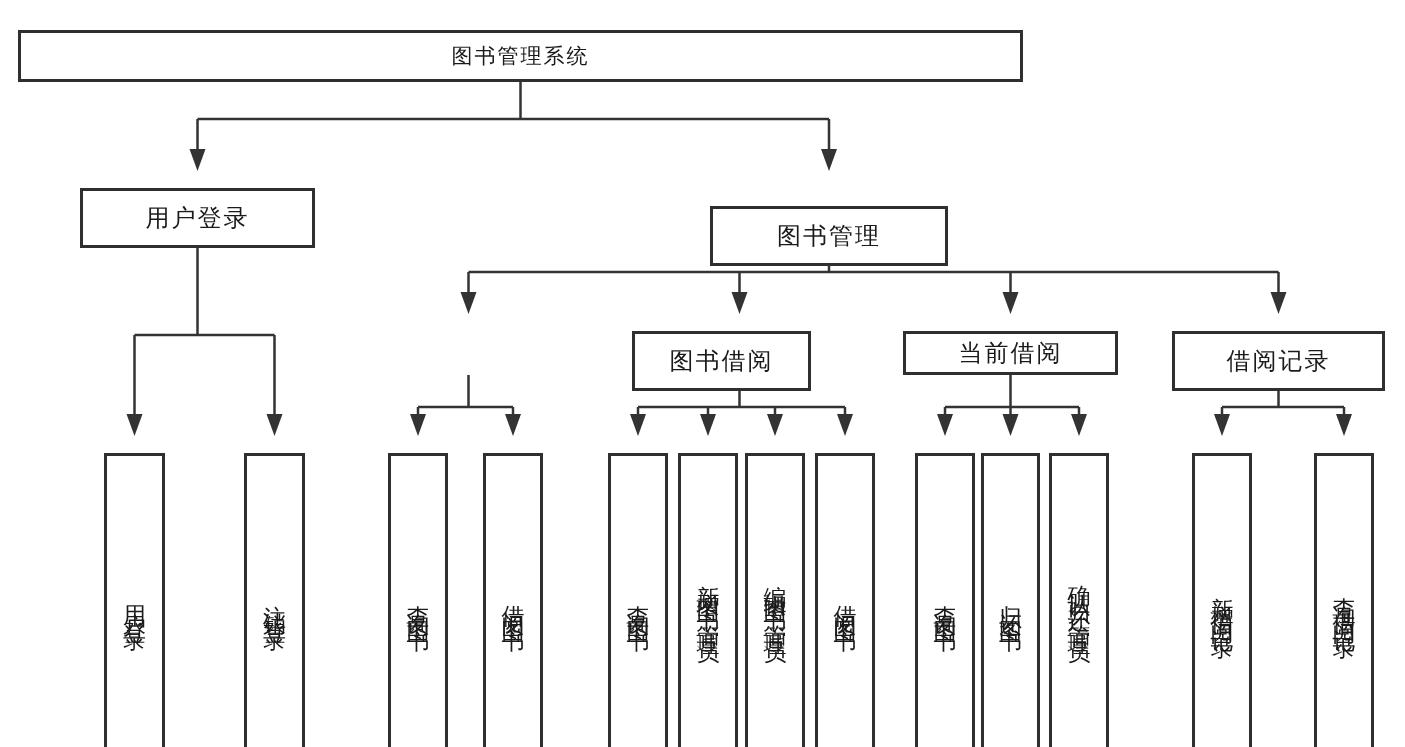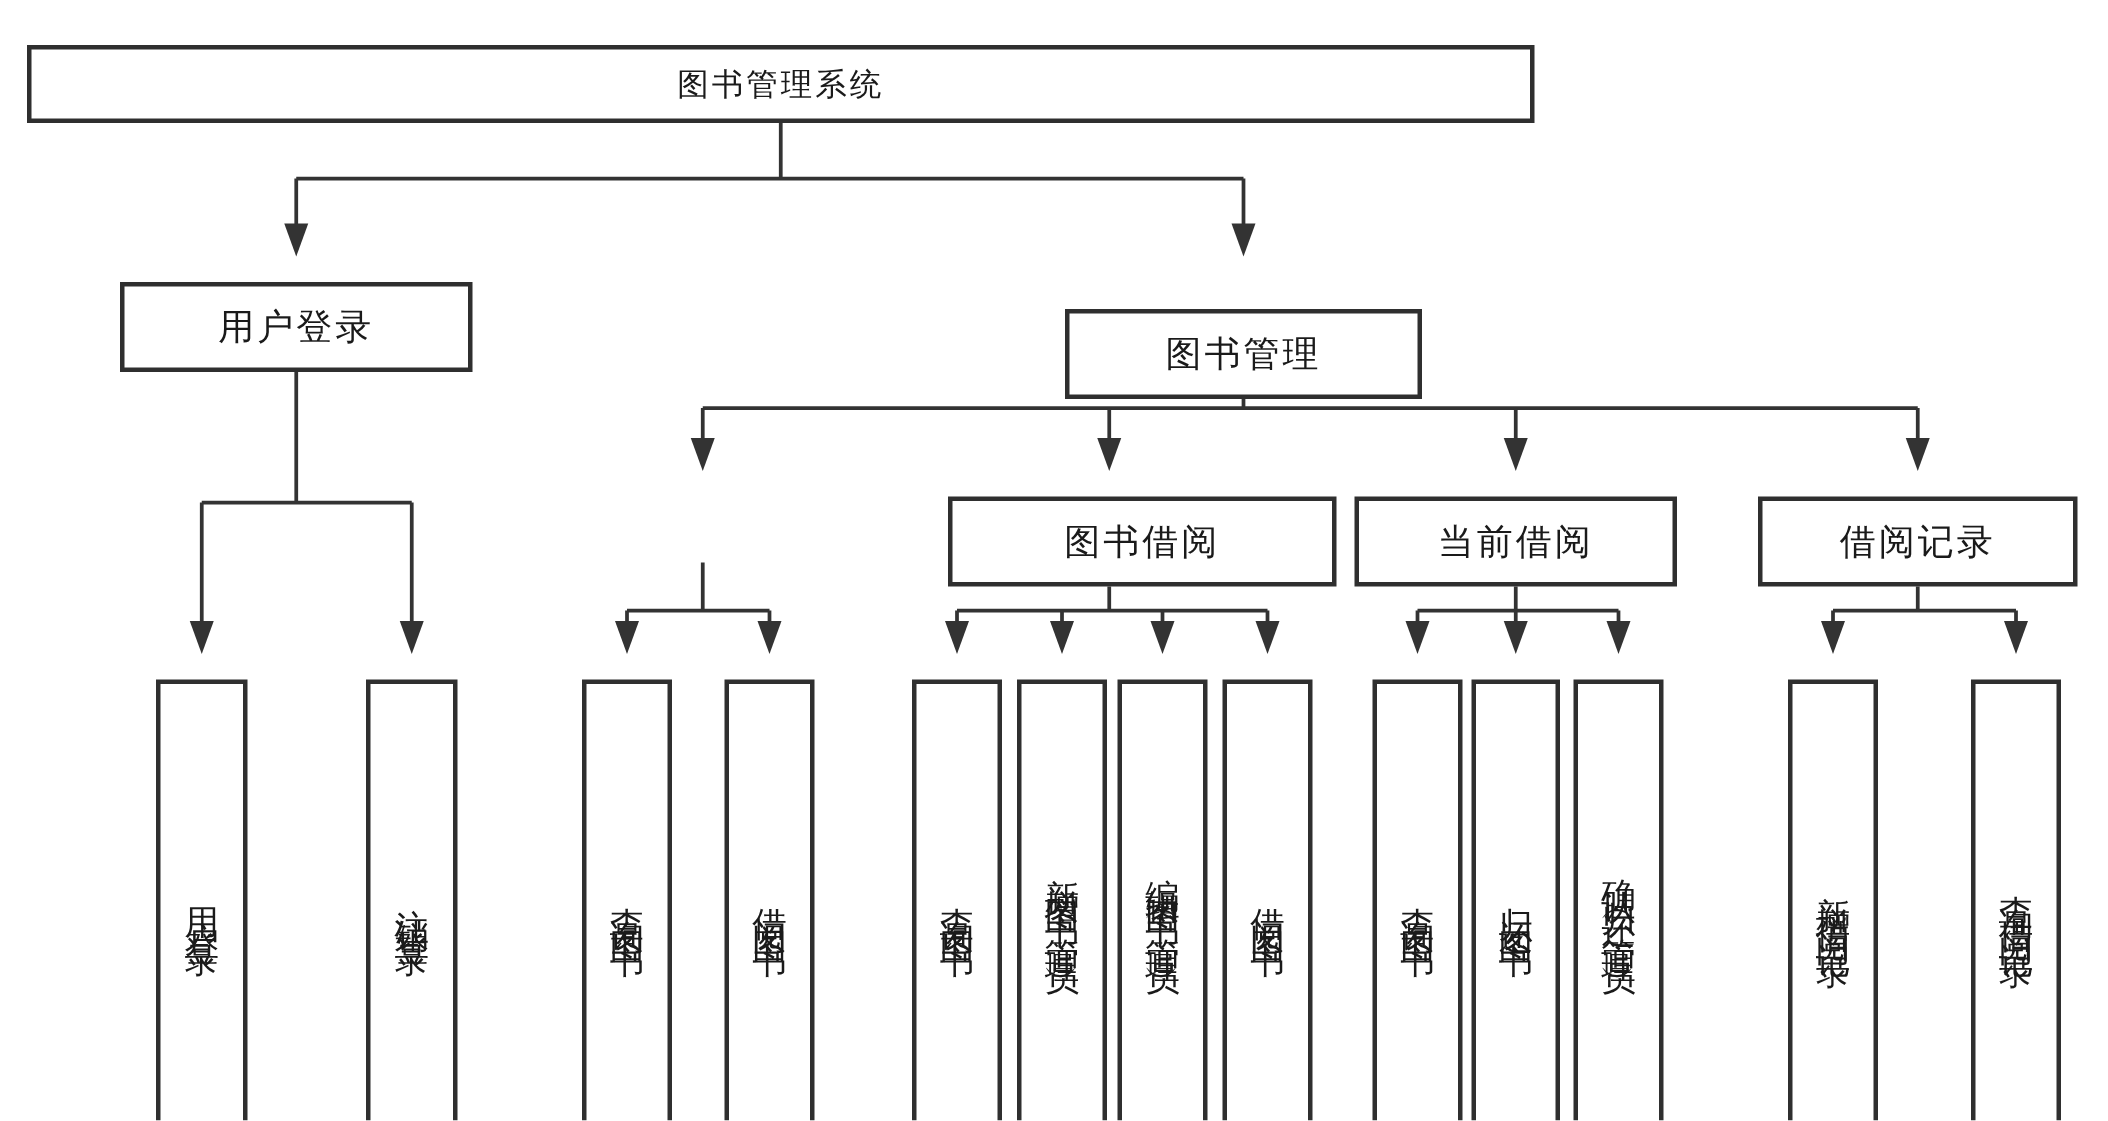--- a/index.html
+++ b/index.html
@@ -111,24 +111,24 @@
   <div class="nodes">
       <div class="node l1" style="left: 18px; top: 14px; width: 1005px; height: 52px;">
         <span class="lbl">图书管理系统</span>
       </div>
       <div class="node l2" style="left: 80px; top: 172px; width: 235px; height: 60px;">
         <span class="lbl">用户登录</span>
       </div>
       <div class="node l2" style="left: 710px; top: 172px; width: 238px; height: 60px; margin-top: 18px;">
         <span class="lbl">图书管理</span>
       </div>
-      <div class="node l3" style="left: 632px; top: 315px; width: 259px; height: 60px;">
+      <div class="node l3" style="left: 632px; top: 315px; width: 179px; height: 60px;">
         <span class="lbl">图书借阅</span>
       </div>
-      <div class="node l3" style="left: 903px; top: 315px; width: 215px; height: 60px;">
+      <div class="node l3" style="left: 903px; top: 315px; width: 215px; height: 44px;">
         <span class="lbl">当前借阅</span>
       </div>
       <div class="node l3" style="left: 1172px; top: 315px; width: 213px; height: 60px;">
         <span class="lbl">借阅记录</span>
       </div>
       <div class="node l4 vertical" style="left: 104px; top: 437px; width: 61px; height: 300px;">
         <span class="lbl">用户登录</span>
       </div>
       <div class="node l4 vertical" style="left: 244px; top: 437px; width: 61px; height: 300px;">
         <span class="lbl">注销登录</span>

